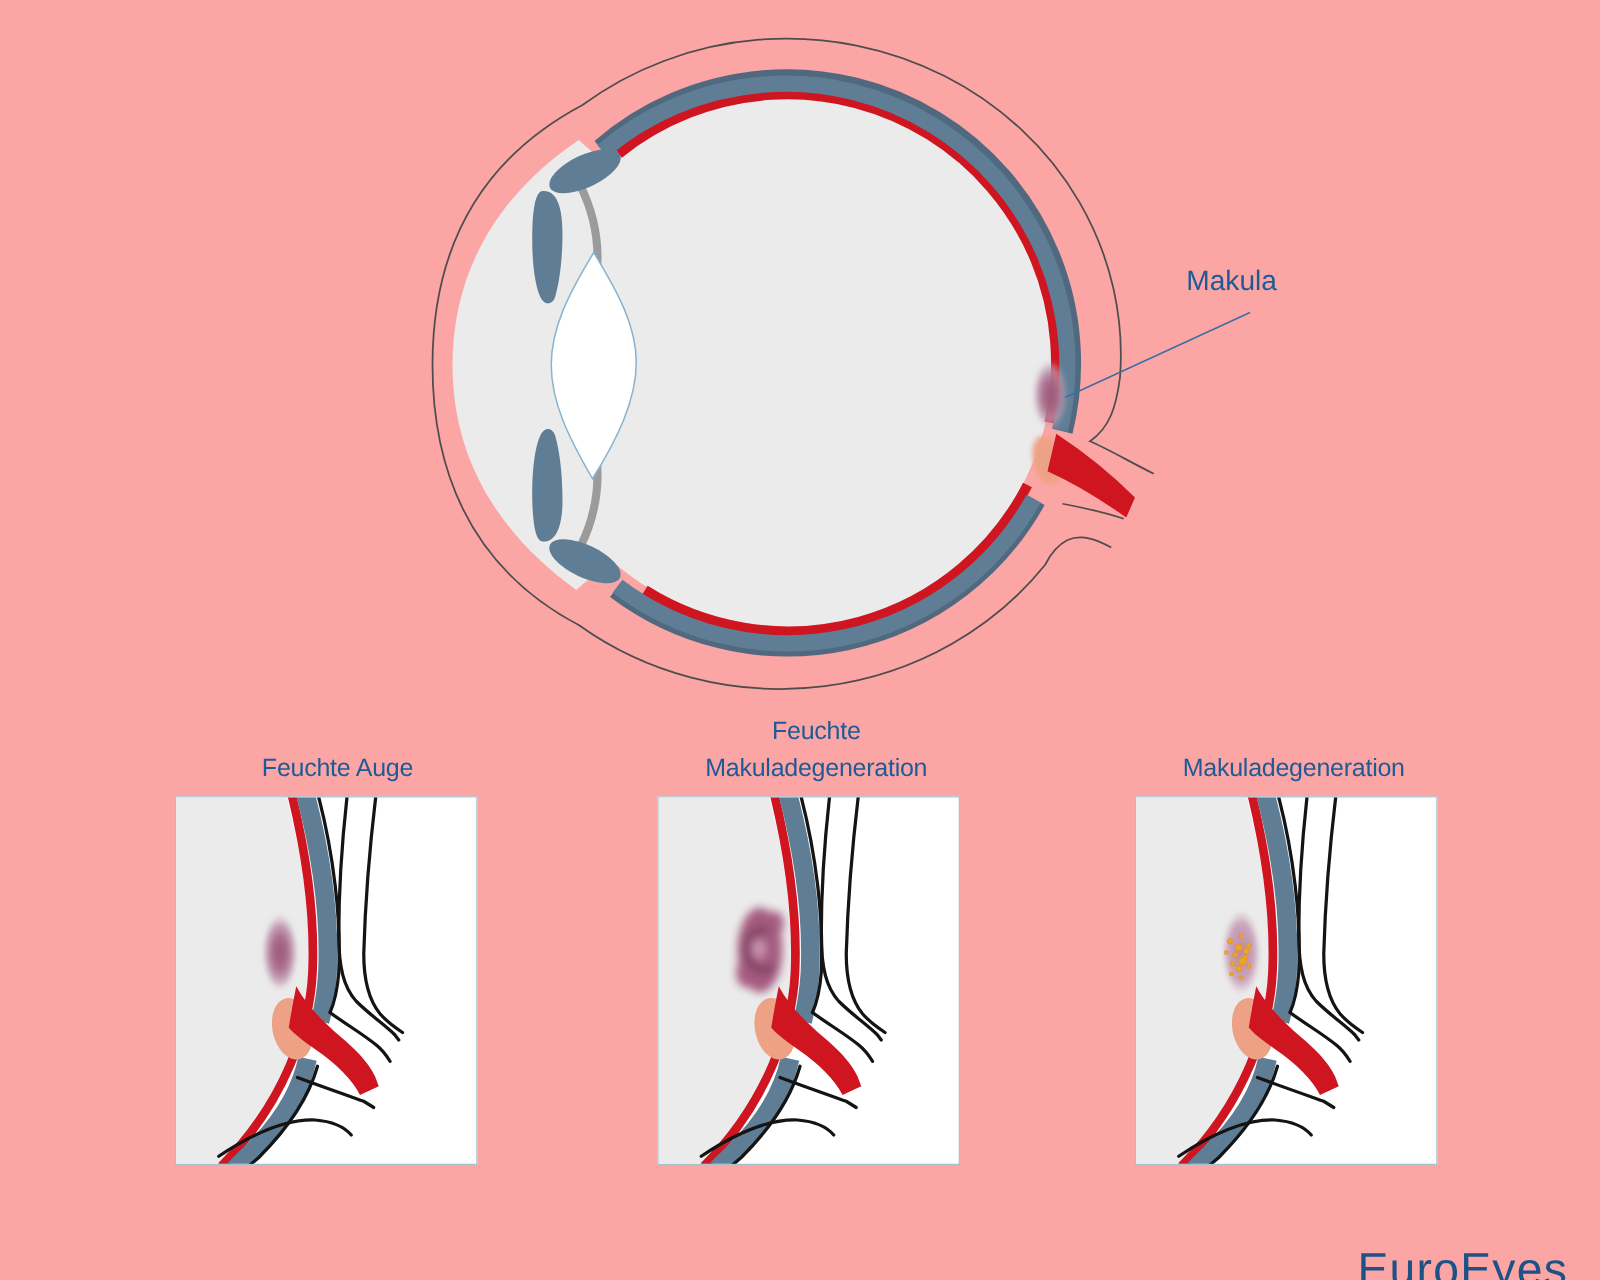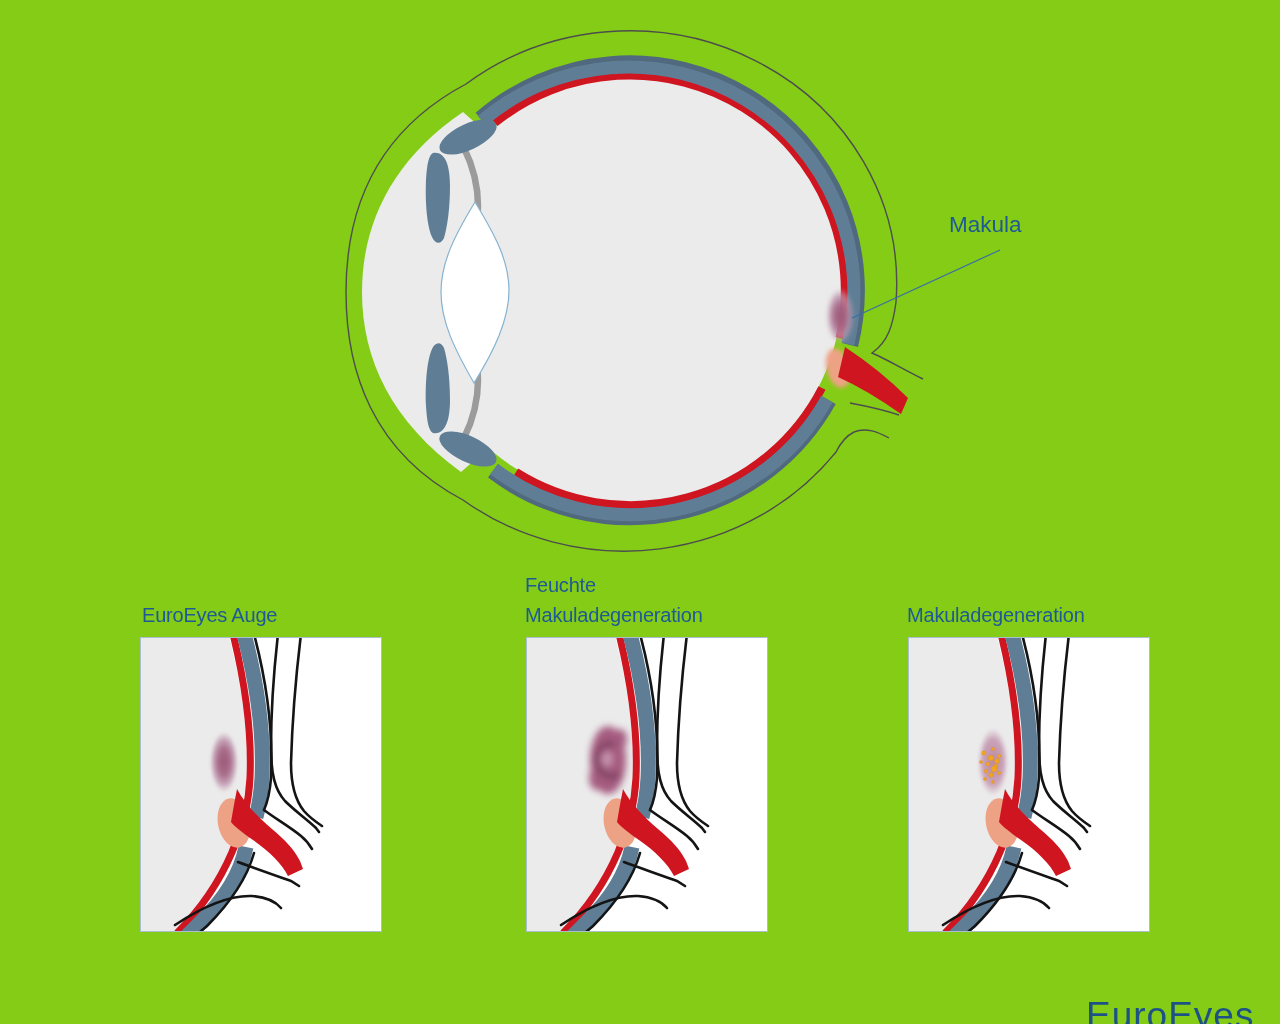--- a/index.html
+++ b/index.html
@@ -1,17 +1,17 @@
 <!DOCTYPE html>
 <html><head>
 <meta charset="utf-8">
 <style>
   html,body{margin:0;padding:0;background:#fff;}
-  .stage{position:relative;width:1280px;height:1024px;background:#84cc16;overflow:hidden;
-         font-family:"Liberation Sans", sans-serif;}
+  .stage{position:relative;width:1280px;height:1024px;background:#fca5a5;overflow:hidden;
+         font-family:"Liberation Sans", sans-serif;text-align:center;}
   .main-eye{position:absolute;left:0;top:0;width:1280px;height:1024px;}
   .macula-label{position:absolute;left:949px;top:212px;font-size:22.5px;color:#1d5a96;}
   .panel-title{position:absolute;width:256px;height:64px;top:566px;display:flex;
                flex-direction:column;justify-content:flex-end;font-size:20px;
                line-height:30px;color:#1d5a96;letter-spacing:-0.2px;}
   .panel-art{position:absolute;top:637px;width:240px;height:293px;background:#fff;
              border:1px solid #a9bfce;box-sizing:content-box;}
   .panel-art svg{display:block;width:240px;height:293px;}
   .t1{left:142px;} .t2{left:525px;} .t3{left:907px;}
   .p1{left:140px;} .p2{left:526px;} .p3{left:908px;}
@@ -80,21 +80,21 @@
       <path d="M 850,403 C 866,406 884,410 899,415"></path>
     </g>
 
     <line x1="1000" y1="250" x2="852" y2="318" stroke="#3a6ea5" stroke-width="1.2"></line>
   </svg>
 
   <div class="macula-label">Makula</div>
 
   <div class="panel-title t1">
     <div></div>
-    <div>EuroEyes Auge</div>
+    <div>Feuchte Auge</div>
   </div>
   <div class="panel-title t2">
     <div>Feuchte</div>
     <div>Makuladegeneration</div>
   </div>
   <div class="panel-title t3">
     <div>Makuladegeneration</div>
   </div>
 
   <div class="panel-art p1">

